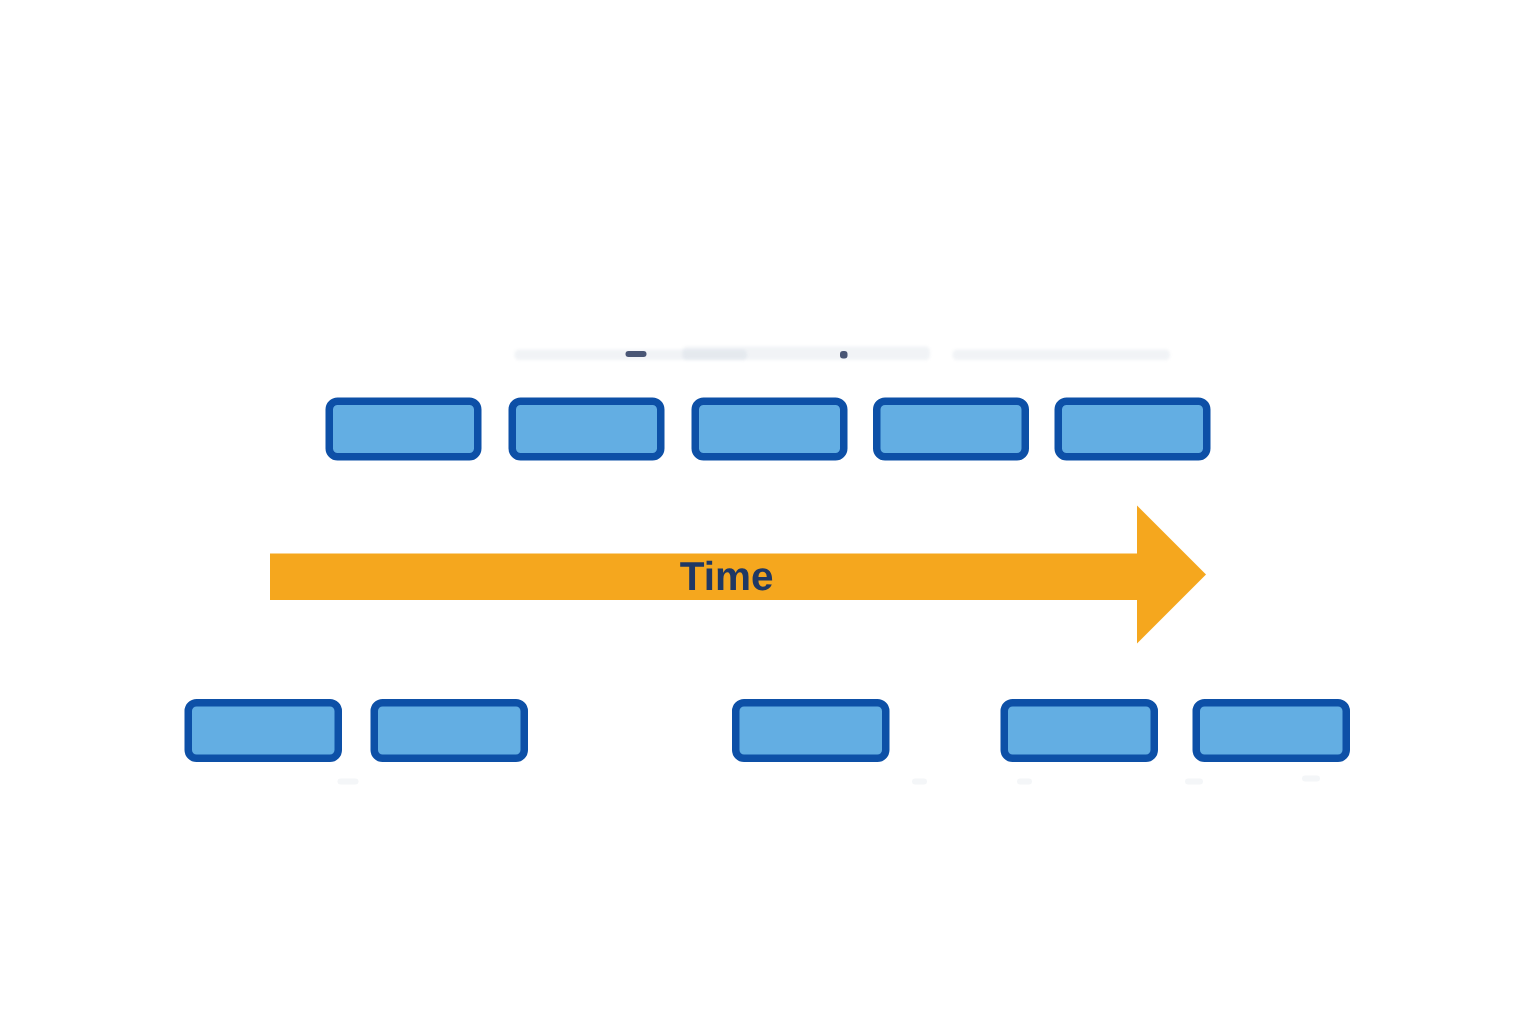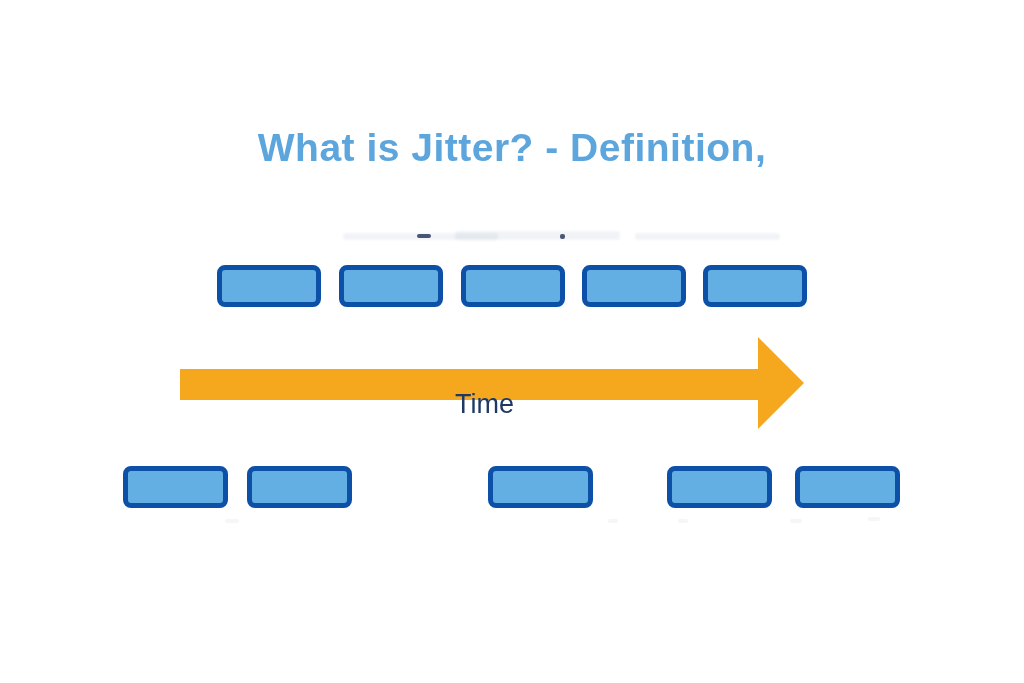--- a/index.html
+++ b/index.html
@@ -76,36 +76,35 @@
     top: 337px;
     width: 0;
     height: 0;
     border-top: 46px solid transparent;
     border-bottom: 46px solid transparent;
     border-left: 46px solid var(--arrow-color, #F5A71E);
   }
   .arrow-label {
     position: absolute;
     left: 427px;
-    top: 388px;
+    top: 368px;
     width: 115px;
     text-align: center;
     font-size: 27px;
     line-height: 32px;
-    font-weight: normal;
+    font-weight: bold;
     color: var(--time-color, #1F3864);
   }
 </style>
 </head>
 <body>
 
 <div class="canvas">
 
   <h1 class="title">
-    <span>What is Jitter? - Definition,</span>
   </h1>
 
   <div>
     <div class="ghost-line" style="left:343px; top:233px; width:155px; height:7px;"></div>
     <div class="ghost-line" style="left:455px; top:231px; width:165px; height:9px;"></div>
     <div class="ghost-line" style="left:635px; top:233px; width:145px; height:7px;"></div>
     <div class="ghost-mark" style="left:417px; top:234px; width:14px; height:4px;"></div>
     <div class="ghost-mark" style="left:560px; top:234px; width:5px;  height:5px;"></div>
   </div>
 

